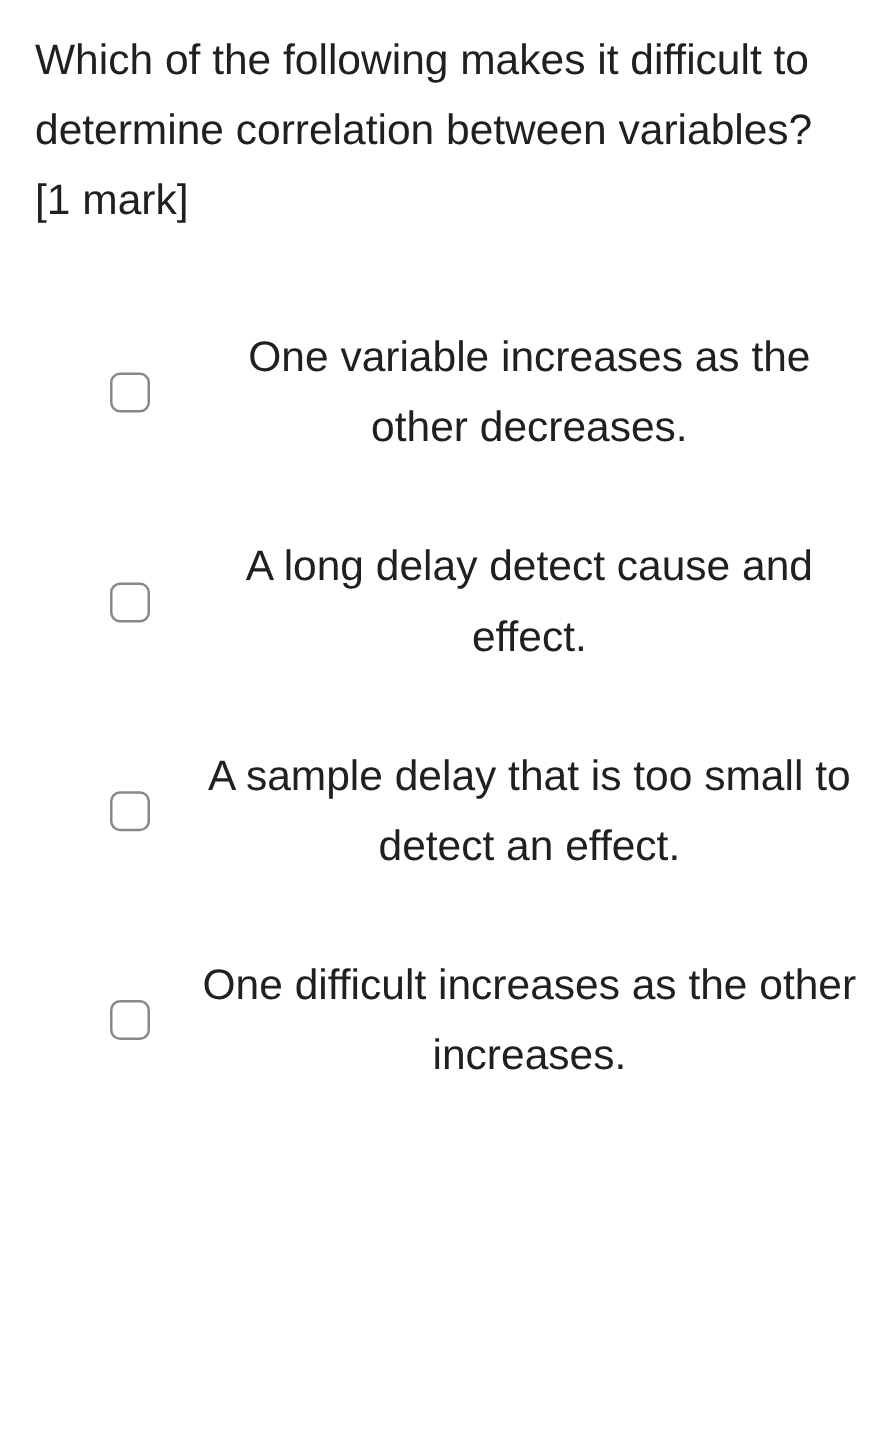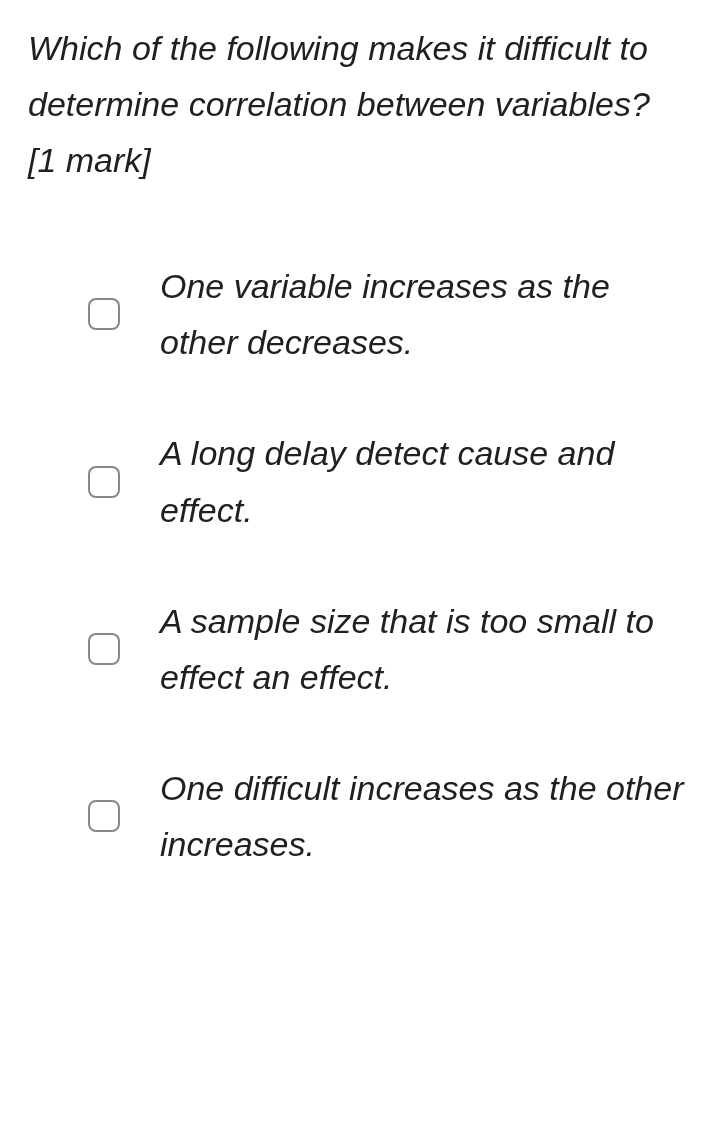--- a/index.html
+++ b/index.html
@@ -1,19 +1,18 @@
 <!DOCTYPE html>
 <html><head>
   <meta charset="utf-8">
   <style>
     * {
       box-sizing: border-box;
       margin: 0;
       padding: 0;
-      font-style: italic;
     }
     body {
       font-family: Arial, Helvetica, sans-serif;
       font-size: 34px;
       color: #202020;
       background: #ffffff;
       width: 715px;
       padding: 20px 28px 20px 28px;
       line-height: 1.65;
     }
@@ -36,20 +35,21 @@
       width: 32px;
       height: 32px;
       border: 2.5px solid #888888;
       border-radius: 8px;
       background: #ffffff;
       margin-right: 40px;
       cursor: pointer;
     }
     .option-label {
       flex: 1 1 auto;
+      text-align: center;
     }
   </style>
 </head>
 <body>
 
 <div class="question-text">Which of the following makes it difficult to determine correlation between variables? [1 mark]</div>
 
 <div class="options">
 
   <div class="option-row">
@@ -57,21 +57,21 @@
     <div class="option-label">One variable increases as the other decreases.</div>
   </div>
 
   <div class="option-row">
     <div class="checkbox"></div>
     <div class="option-label">A long delay detect cause and effect.</div>
   </div>
 
   <div class="option-row">
     <div class="checkbox"></div>
-    <div class="option-label">A sample size that is too small to effect an effect.</div>
+    <div class="option-label">A sample delay that is too small to detect an effect.</div>
   </div>
 
   <div class="option-row">
     <div class="checkbox"></div>
     <div class="option-label">One difficult increases as the other increases.</div>
   </div>
 
 </div>
 
 </body></html>

